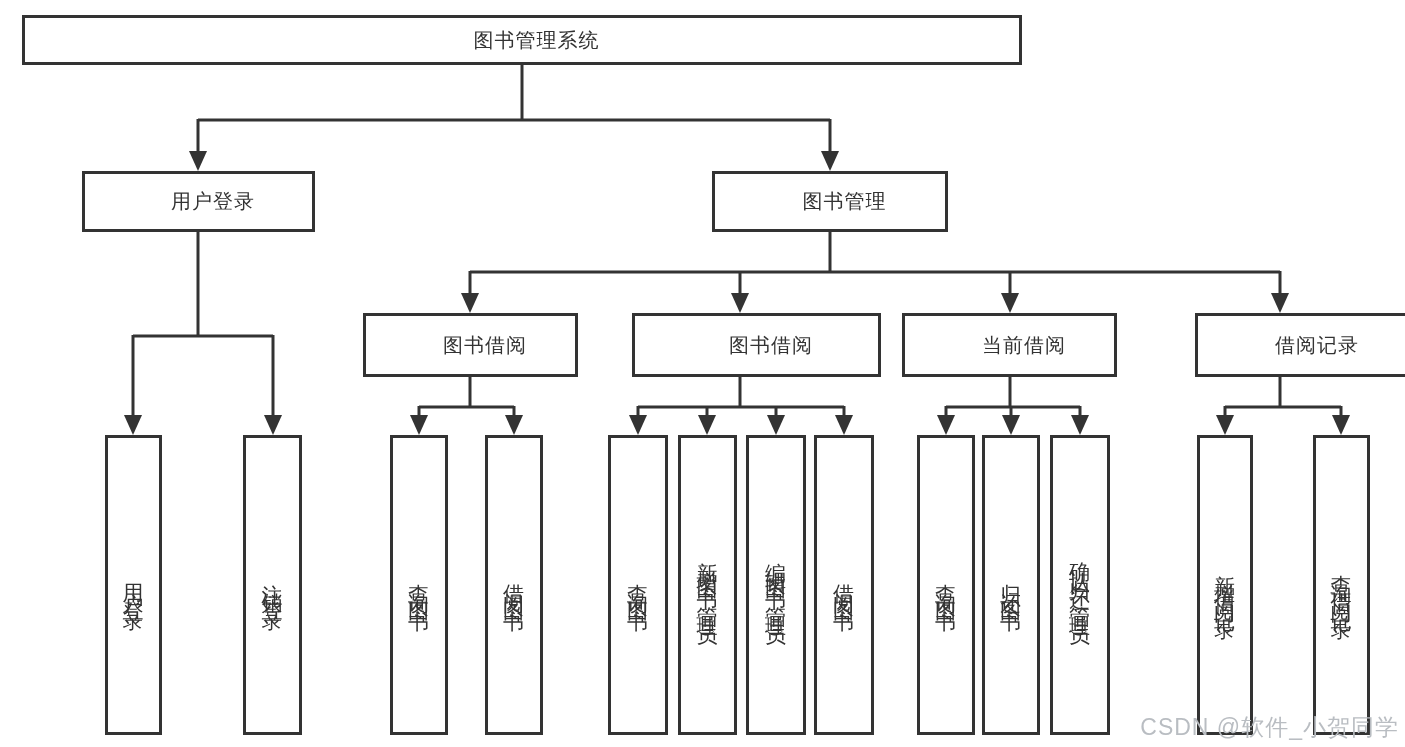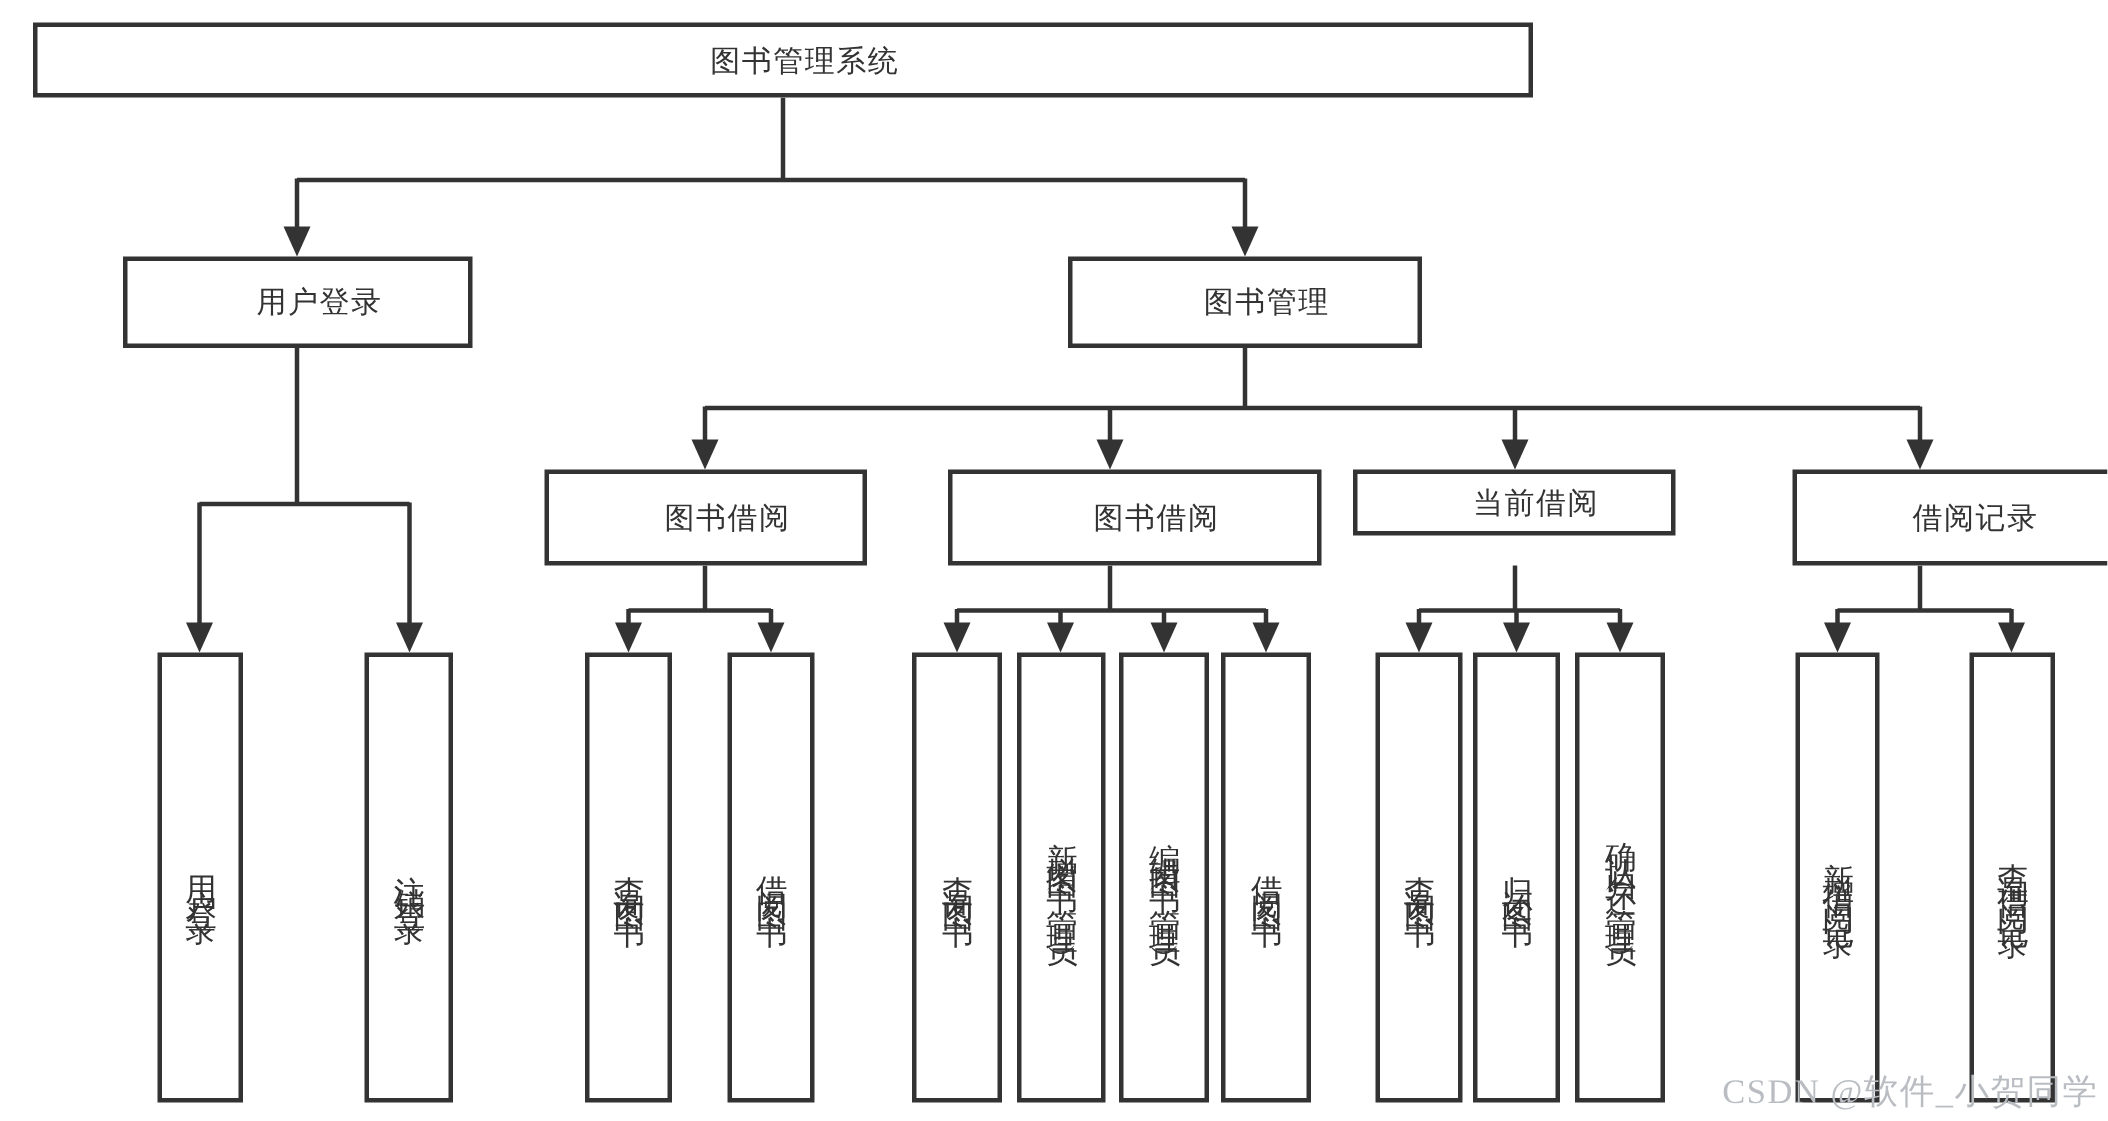--- a/index.html
+++ b/index.html
@@ -57,21 +57,20 @@
     color: #333333;
   }
   .watermark {
     position: absolute;
     right: 6px;
     bottom: 4px;
     font-size: 23px;
     color: #b9bdc2;
     letter-spacing: 1px;
     white-space: nowrap;
-    font-family: Liberation Serif, serif;
   }
 </style>
 </head>
 <body>
 
 <div id="stage">
 
   <svg id="connectors" viewBox="0 0 1405 747" xmlns="http://www.w3.org/2000/svg">
     <g stroke="#333333" stroke-width="3" fill="none">
 
@@ -148,21 +147,21 @@
   <div class="hbox" style="left:712px; top:171px; width:236px; height:61px;">
     <span>图书管理</span>
   </div>
 
   <div class="hbox" style="left:363px; top:313px; width:215px; height:64px;">
     <span>图书借阅</span>
   </div>
   <div class="hbox" style="left:632px; top:313px; width:249px; height:64px;">
     <span>图书借阅</span>
   </div>
-  <div class="hbox" style="left:902px; top:313px; width:215px; height:44px;">
+  <div class="hbox" style="left:902px; top:313px; width:215px; height:64px;">
     <span>当前借阅</span>
   </div>
   <div class="hbox" style="left:1172px; top:313px; width:215px; height:64px;margin-left:23px;">
     <span>借阅记录</span>
   </div>
 
   <div class="vbox" style="left:105px; width:57px;">
     <span class="vtext">用户登录</span>
   </div>
   <div class="vbox" style="left:243px; width:59px;">

